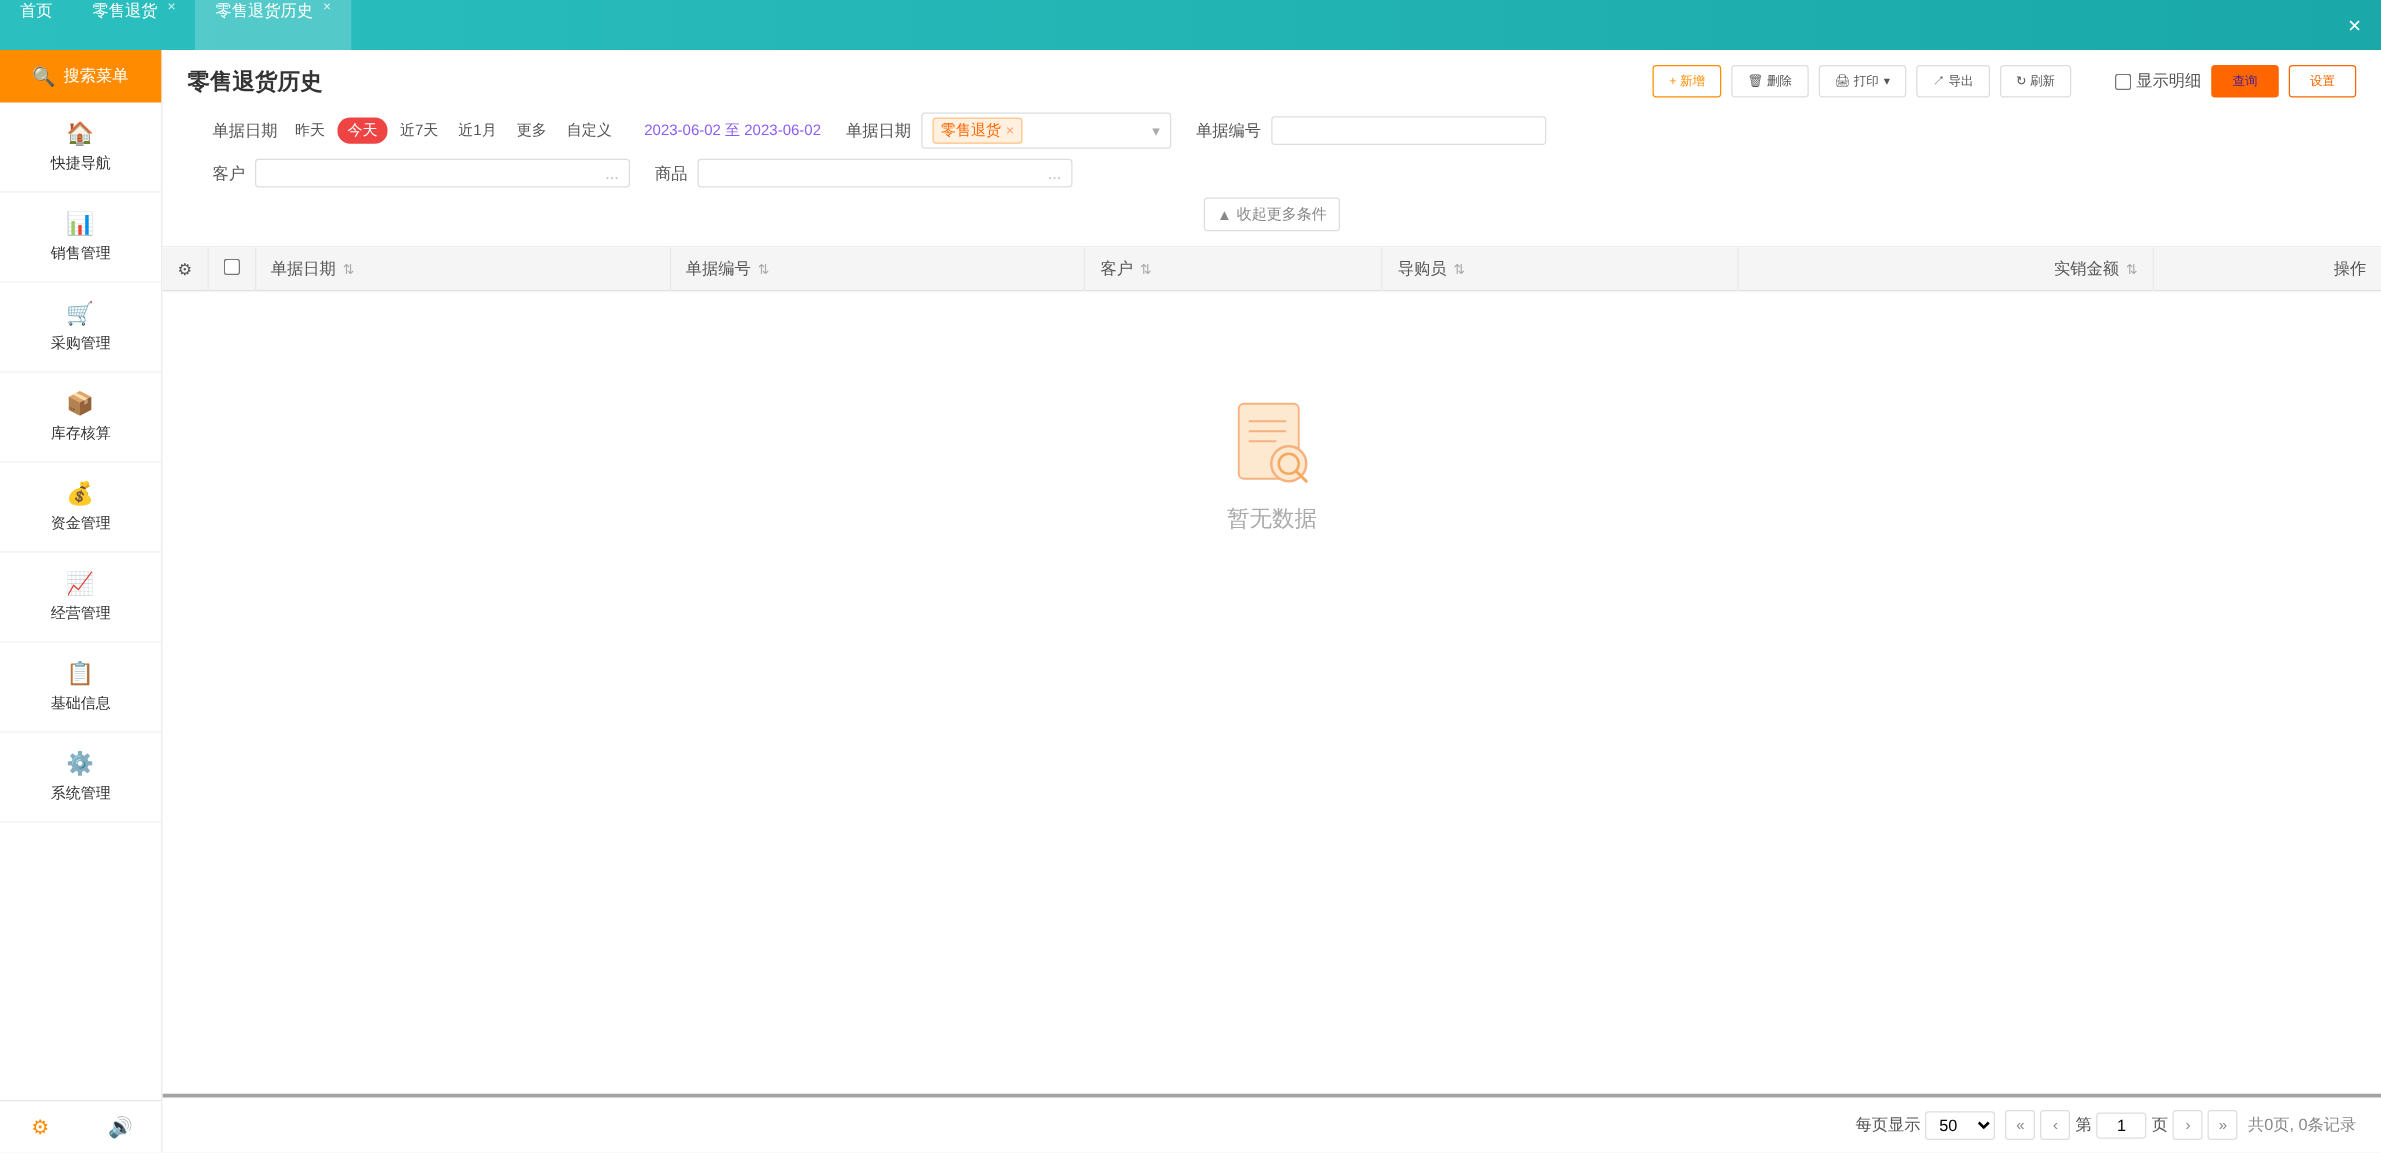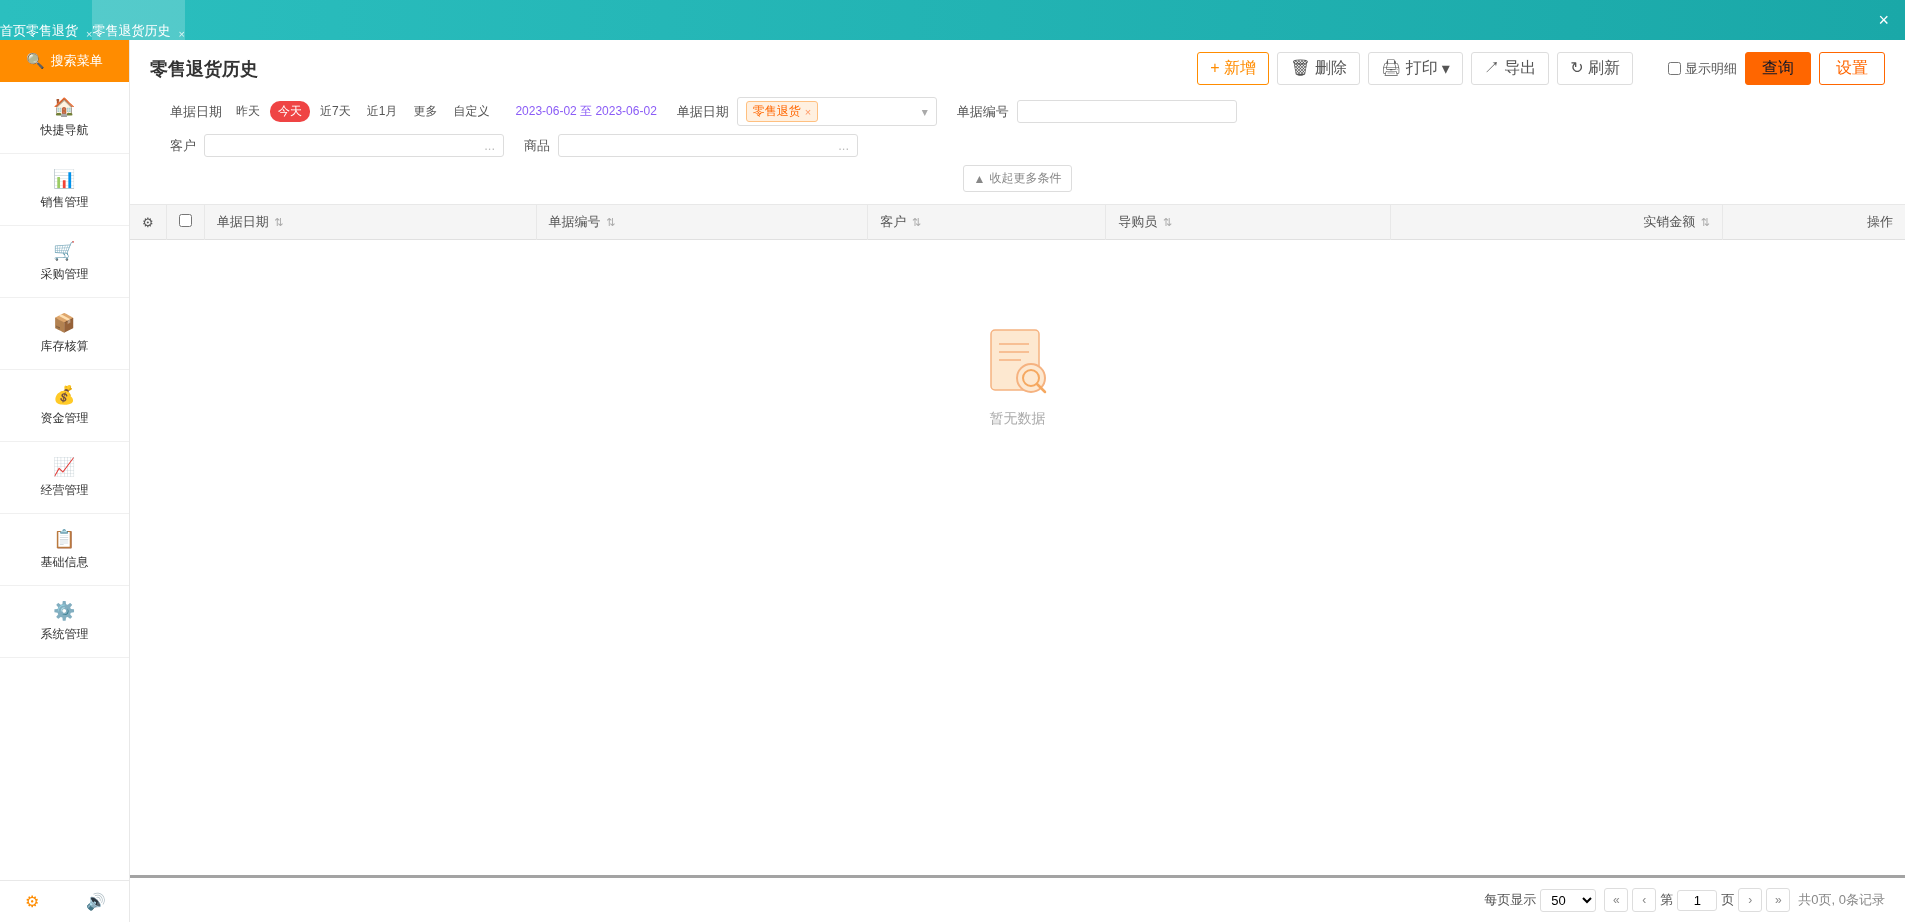--- a/index.html
+++ b/index.html
@@ -15,22 +15,22 @@
       flex-shrink: 0;
     }
     .top-bar-tabs {
       display: flex;
       align-items: stretch;
       height: 100%;
       flex: 1;
     }
     .top-tab {
       display: flex;
-      align-items: flex-end;
-      padding: 0 0;
+      align-items: flex-start;
+      padding: 0 16px;
       color: #fff;
       font-size: 13px;
       cursor: pointer;
       height: 100%;
       gap: 6px;
       white-space: nowrap;
     }
     .top-tab.home {
       background: transparent;
     }
@@ -152,30 +152,30 @@
     }
     .toolbar-btn {
       display: flex;
       align-items: center;
       gap: 4px;
       padding: 5px 12px;
       border: 1px solid #ddd;
       border-radius: 3px;
       background: #fff;
       cursor: pointer;
-      font-size: 16px;
+      font-size: 10px;
       color: #555;
     }
     .toolbar-btn.new-btn {
       color: #ff8c00;
       border-color: #ff8c00;
     }
     .toolbar-btn.query-btn {
       background: #ff6600;
-      color: #0f172a;
+      color: #4c1d95;
       border-color: #ff6600;
       padding: 5px 16px;
     }
     .toolbar-btn.settings-btn {
       background: #fff;
       color: #ff6600;
       border-color: #ff6600;
       padding: 5px 16px;
     }
     .show-detail-cb {
@@ -339,21 +339,21 @@
 
     
     .empty-state {
       display: flex;
       flex-direction: column;
       align-items: center;
       justify-content: center;
       padding: 80px 0;
     }
     .empty-text {
-      font-size: 14px;
+      font-size: 18px;
       color: #aaa;
     }
 
     
     .pagination-bar {
       background: #fff;
       border-top: 3px solid #a3a3a3;
       padding: 10px 20px;
       display: flex;
       align-items: center;

